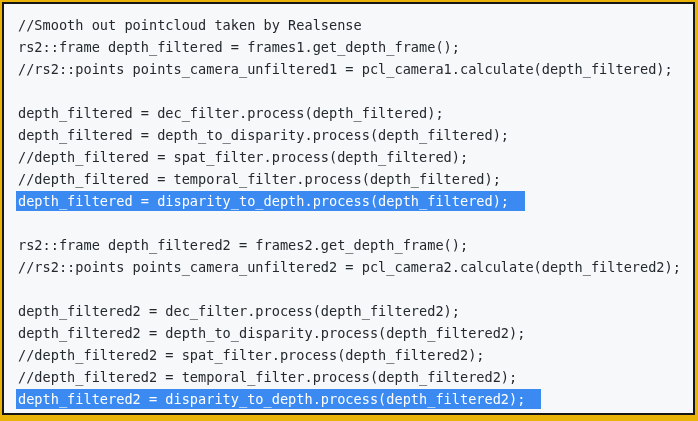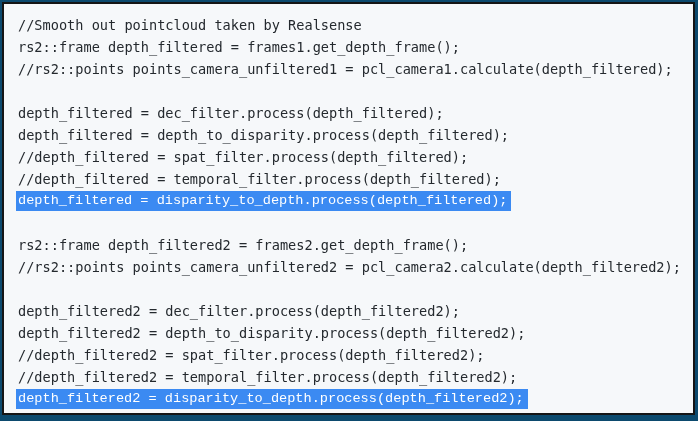--- a/index.html
+++ b/index.html
@@ -7,21 +7,21 @@
     padding: 0;
     width: 698px;
     height: 421px;
     background: #ffffff;
     overflow: hidden;
   }
   .page {
     position: relative;
     width: 698px;
     height: 421px;
-    background: #0c4a6e;
+    background: #eab308;
   }
   .code-frame {
     position: absolute;
     top: 2px;
     left: 2px;
     right: 3px;
     bottom: 6px;
     border: 2px solid var(--border, #151515);
     background: var(--code_bg, #f6f8fa);
     overflow: hidden;
@@ -39,25 +39,24 @@
   .code-line {
     height: 22px;
     white-space: pre;
   }
   .code-line .sel {
     display: inline-block;
     background: var(--highlight, #3b8af2);
     color: var(--selected_text, #ffffff);
     height: 20px;
     line-height: 20px;
-    padding: 0 4px 0 2px;
+    padding: 0 16px 0 2px;
     margin-left: -2px;
     vertical-align: top;
     margin-top: 1px;
-    font-family: Liberation Mono, monospace;
   }
 </style>
 </head>
 <body>
 
 <div class="page">
   <div class="code-frame">
     <pre class="code-pre"><div class="code-line">//Smooth out pointcloud taken by Realsense</div><div class="code-line">rs2::frame depth_filtered = frames1.get_depth_frame();</div><div class="code-line">//rs2::points points_camera_unfiltered1 = pcl_camera1.calculate(depth_filtered);</div><div class="code-line"></div><div class="code-line">depth_filtered = dec_filter.process(depth_filtered);</div><div class="code-line">depth_filtered = depth_to_disparity.process(depth_filtered);</div><div class="code-line">//depth_filtered = spat_filter.process(depth_filtered);</div><div class="code-line">//depth_filtered = temporal_filter.process(depth_filtered);</div><div class="code-line"><span class="sel">depth_filtered = disparity_to_depth.process(depth_filtered);</span></div><div class="code-line"></div><div class="code-line">rs2::frame depth_filtered2 = frames2.get_depth_frame();</div><div class="code-line">//rs2::points points_camera_unfiltered2 = pcl_camera2.calculate(depth_filtered2);</div><div class="code-line"></div><div class="code-line">depth_filtered2 = dec_filter.process(depth_filtered2);</div><div class="code-line">depth_filtered2 = depth_to_disparity.process(depth_filtered2);</div><div class="code-line">//depth_filtered2 = spat_filter.process(depth_filtered2);</div><div class="code-line">//depth_filtered2 = temporal_filter.process(depth_filtered2);</div><div class="code-line"><span class="sel">depth_filtered2 = disparity_to_depth.process(depth_filtered2);</span></div></pre>
   </div>
 </div>

